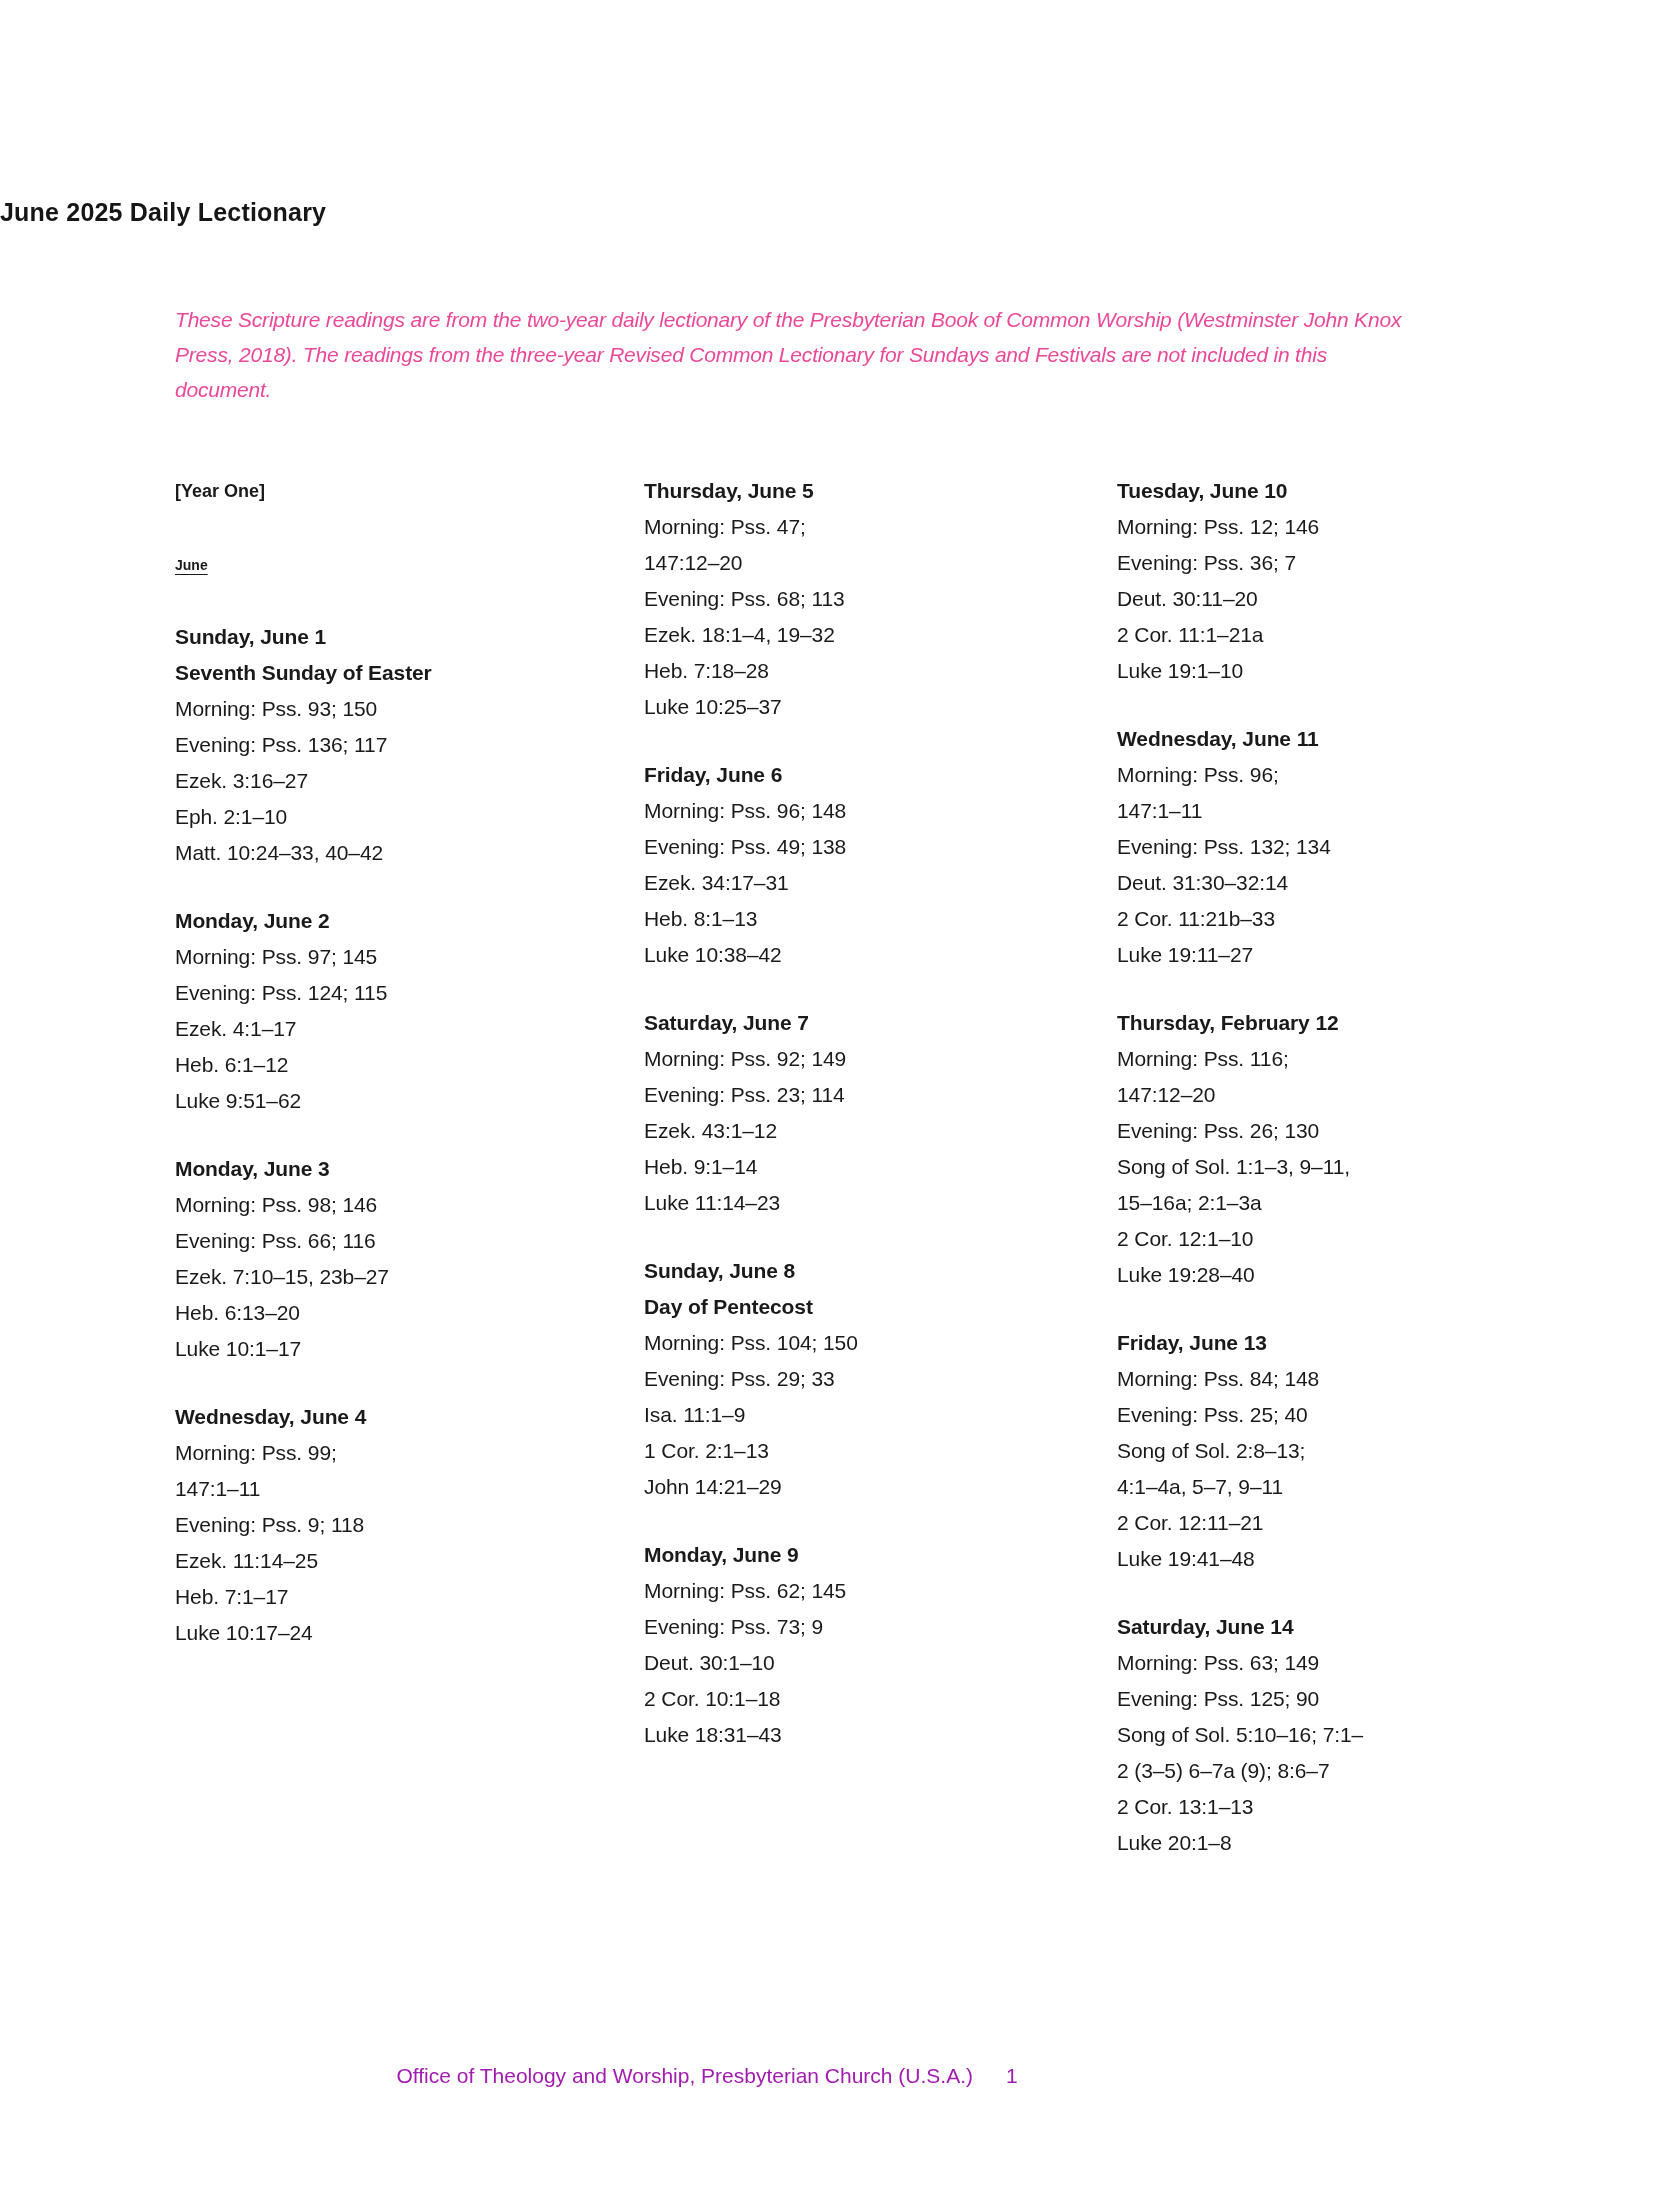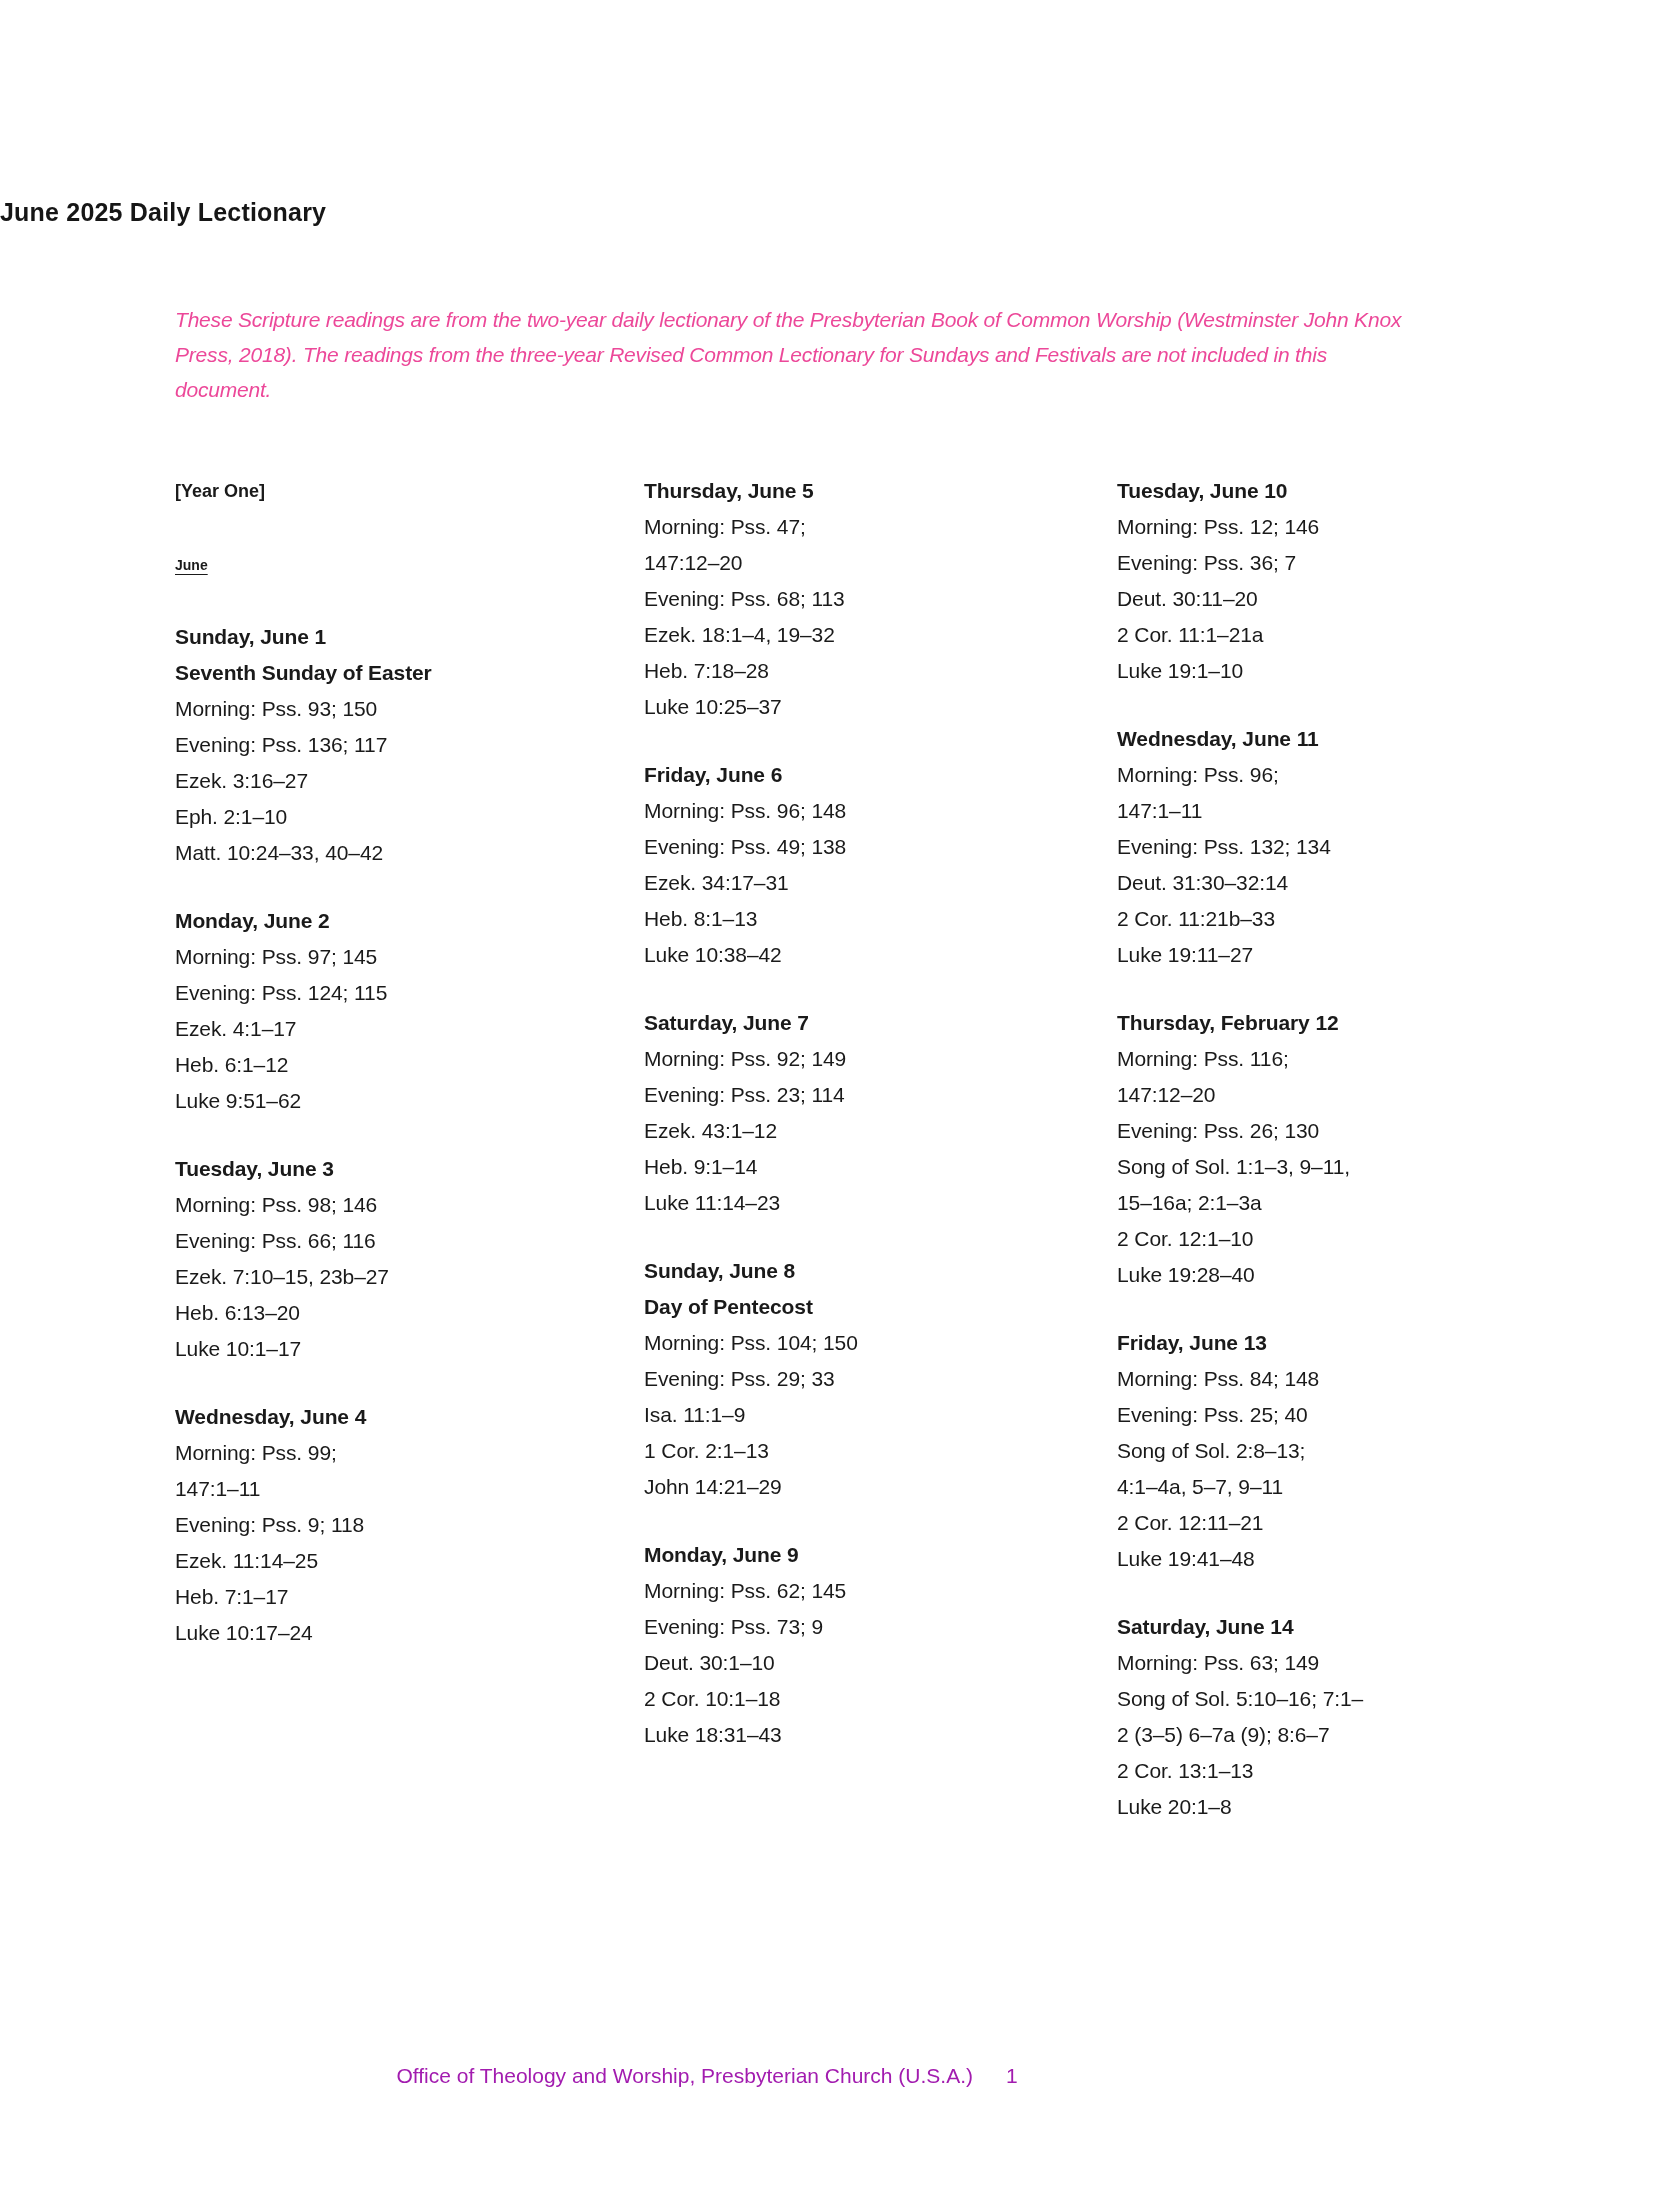--- a/index.html
+++ b/index.html
@@ -137,21 +137,21 @@
           </div>
           <div class="entry">
             <div class="entry-date">Monday, June 2</div>
             <div class="entry-reading">Morning: Pss. 97; 145</div>
             <div class="entry-reading">Evening: Pss. 124; 115</div>
             <div class="entry-reading">Ezek. 4:1–17</div>
             <div class="entry-reading">Heb. 6:1–12</div>
             <div class="entry-reading">Luke 9:51–62</div>
           </div>
           <div class="entry">
-            <div class="entry-date">Tuesday, June 3</div>
+            <div class="entry-date">Monday, June 3</div>
             <div class="entry-reading">Morning: Pss. 98; 146</div>
             <div class="entry-reading">Evening: Pss. 66; 116</div>
             <div class="entry-reading">Ezek. 7:10–15, 23b–27</div>
             <div class="entry-reading">Heb. 6:13–20</div>
             <div class="entry-reading">Luke 10:1–17</div>
           </div>
           <div class="entry">
             <div class="entry-date">Wednesday, June 4</div>
             <div class="entry-reading">Morning: Pss. 99;
 147:1–11</div>
@@ -244,20 +244,21 @@
             <div class="entry-reading">Morning: Pss. 84; 148</div>
             <div class="entry-reading">Evening: Pss. 25; 40</div>
             <div class="entry-reading">Song of Sol. 2:8–13;
 4:1–4a, 5–7, 9–11</div>
             <div class="entry-reading">2 Cor. 12:11–21</div>
             <div class="entry-reading">Luke 19:41–48</div>
           </div>
           <div class="entry">
             <div class="entry-date">Saturday, June 14</div>
             <div class="entry-reading">Morning: Pss. 63; 149</div>
+            <div class="entry-reading">Evening: Pss. 125; 90</div>
             <div class="entry-reading">Song of Sol. 5:10–16; 7:1–
 2 (3–5) 6–7a (9); 8:6–7</div>
             <div class="entry-reading">2 Cor. 13:1–13</div>
             <div class="entry-reading">Luke 20:1–8</div>
           </div>
         </div>
     </div>
 
   </div>
 

